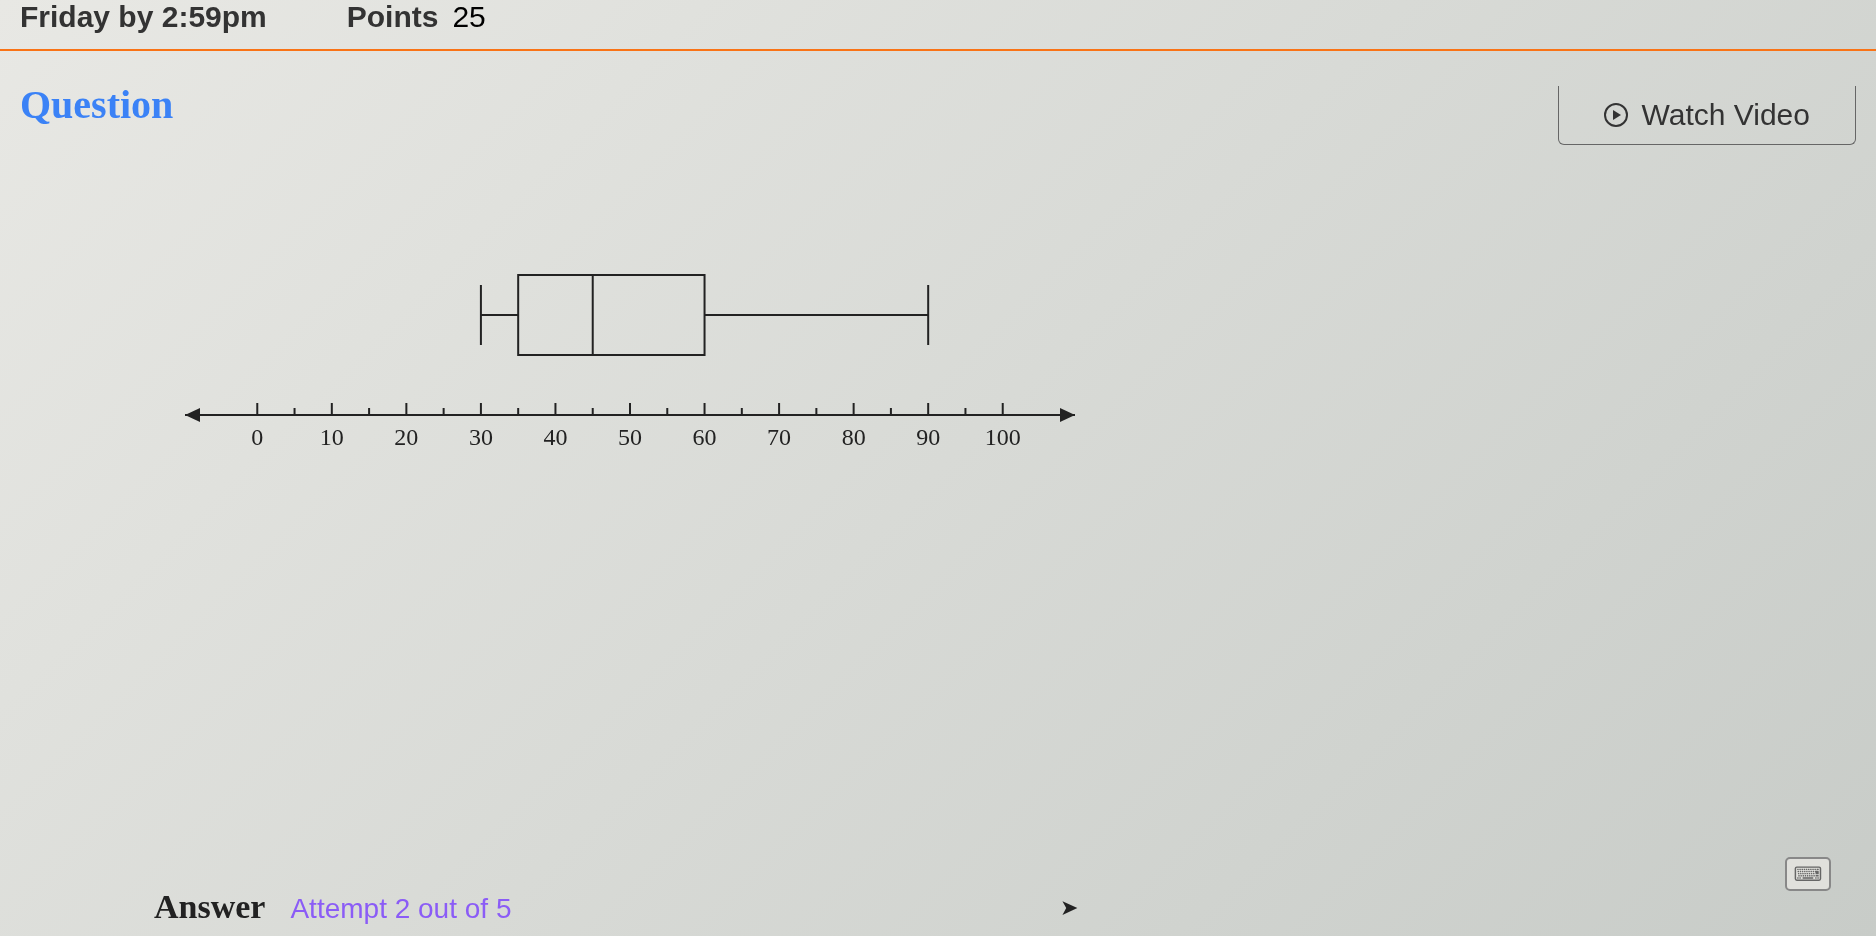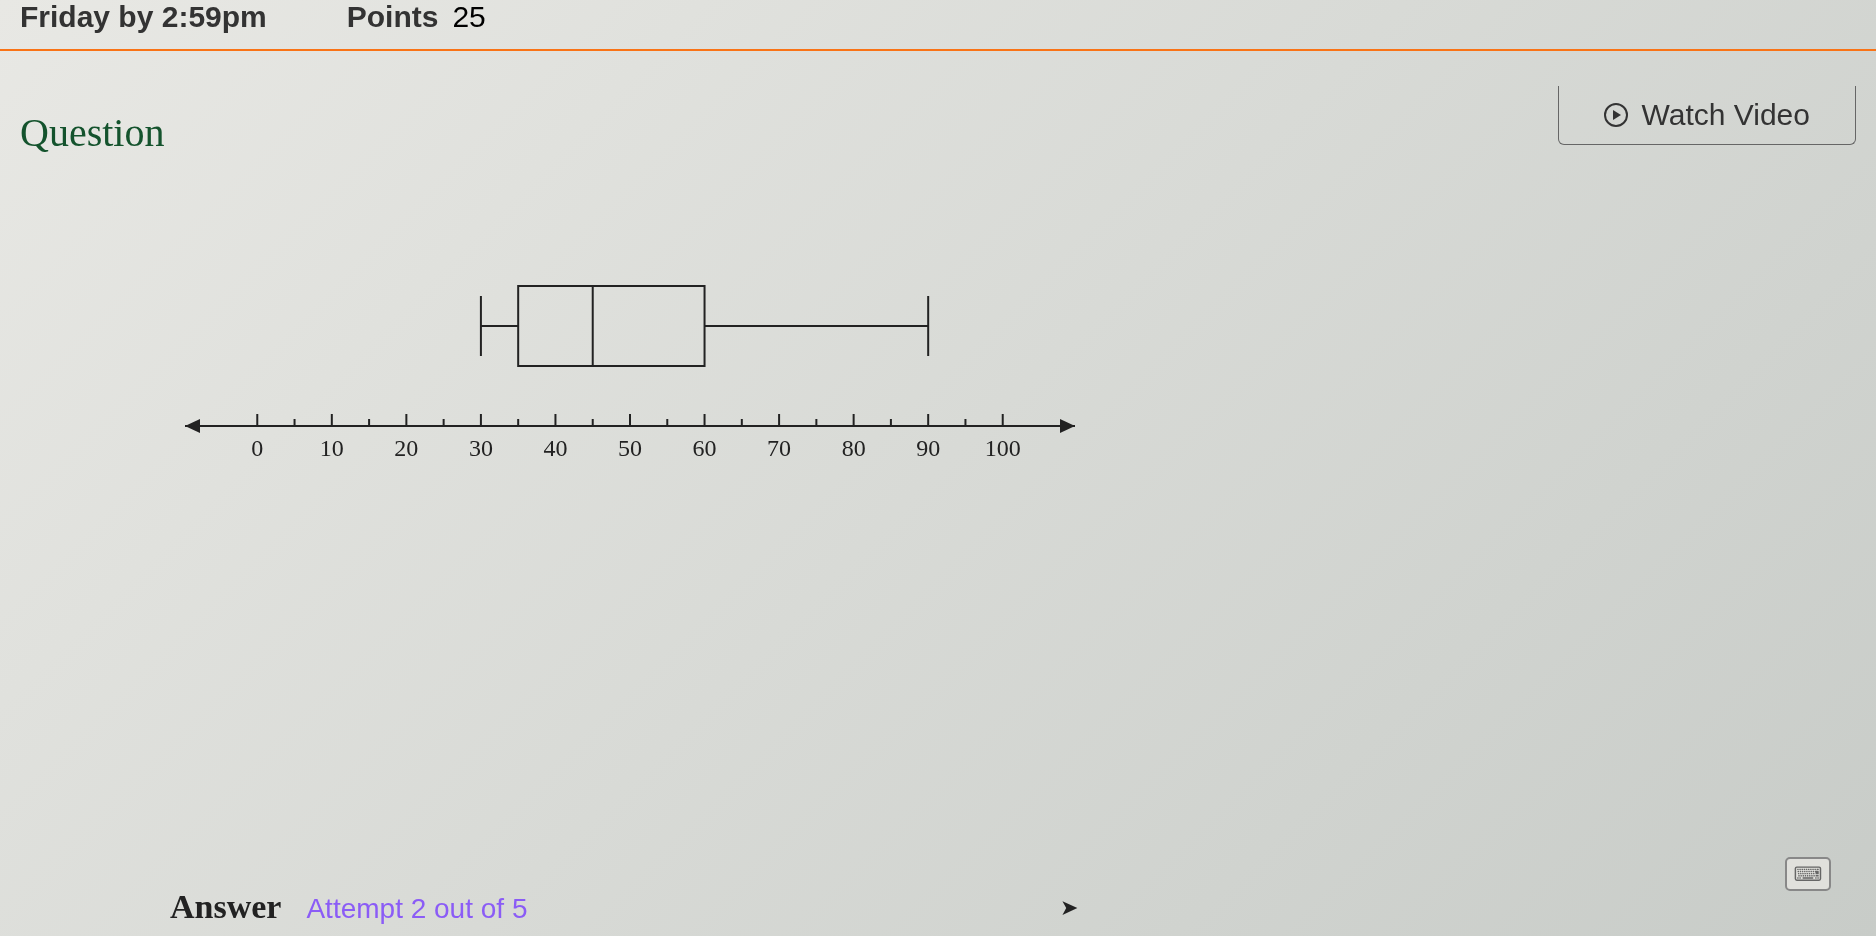--- a/index.html
+++ b/index.html
@@ -41,24 +41,23 @@
       padding: 30px 20px;
     }
     .question-row {
       display: flex;
       justify-content: space-between;
       align-items: flex-start;
       margin-bottom: 50px;
     }
     .question-title {
       font-size: 40px;
-      font-weight: 400;
+      font-weight: 700;
       font-family: Georgia, serif;
-      color: #14532d;
-      margin-top: 28px;
+      color: #3b82f6;
     }
     .button-group {
       display: flex;
       gap: 24px;
       margin-top: 5px;
       flex-direction: column;
     }
     .btn {
       border: 1.5px solid #666;
       border-top: none;
@@ -97,21 +96,21 @@
       font-family: Georgia, serif;
       color: #2a2a2a;
       max-width: 1750px;
     }
     .plot-container {
       margin: 60px 0 0 160px;
     }
     .answer-row {
       position: absolute;
       bottom: 10px;
-      left: 170px;
+      left: 154px;
       display: flex;
       align-items: baseline;
       gap: 25px;
     }
     .answer-label {
       font-size: 34px;
       font-weight: 700;
       font-family: Georgia, serif;
       color: #222;
     }

